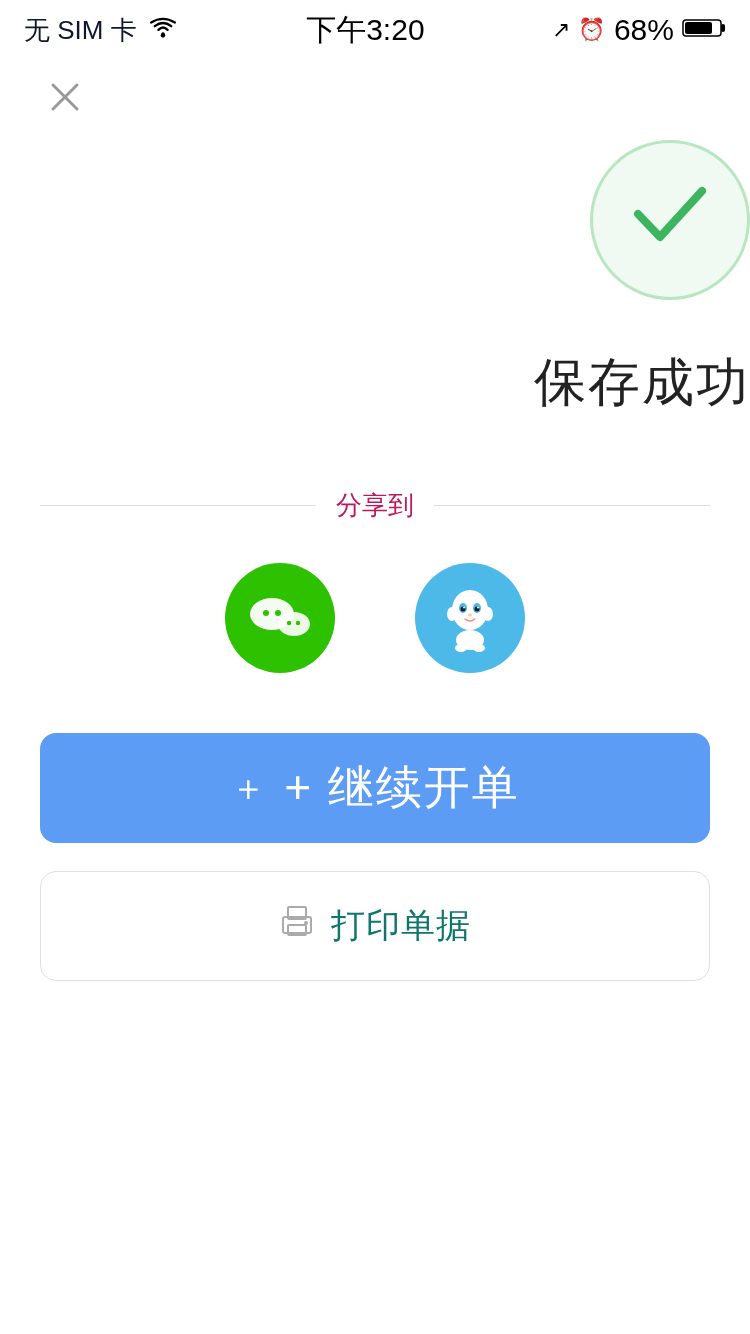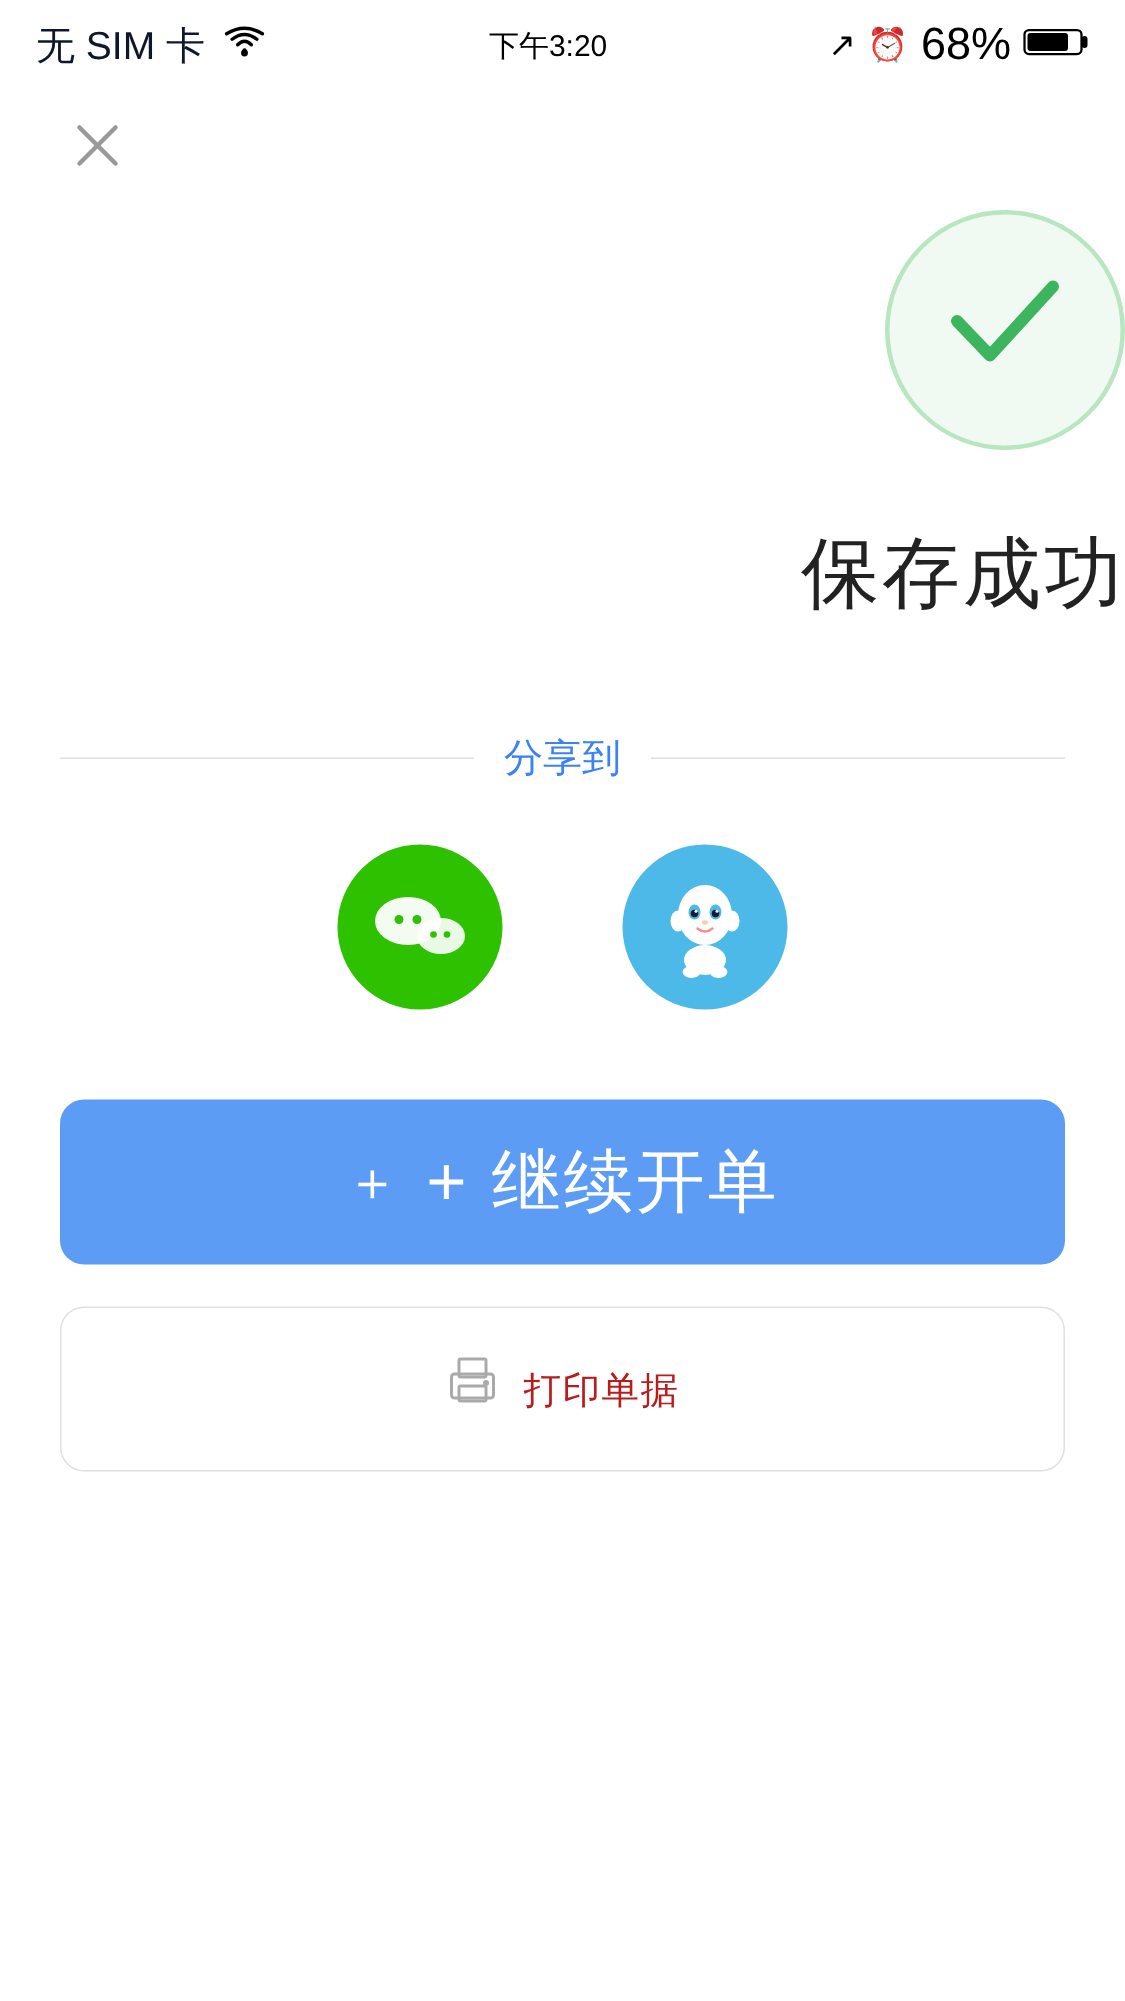--- a/index.html
+++ b/index.html
@@ -23,21 +23,21 @@
       padding: 0 24px;
     }
     .status-left {
       display: flex;
       align-items: center;
       gap: 10px;
       font-size: 26px;
       color: #0f172a;
     }
     .status-center {
-      font-size: 20px;
+      font-size: 30px;
       font-weight: 500;
       color: #000;
     }
     .status-right {
       display: flex;
       align-items: center;
       gap: 8px;
       font-size: 26px;
       color: #000;
     }
@@ -105,21 +105,21 @@
       padding: 0 40px;
       margin-bottom: 40px;
     }
     .share-line {
       flex: 1;
       height: 1px;
       background: #e0e0e0;
     }
     .share-label {
       font-size: 26px;
-      color: #3b82f6;
+      color: #be185d;
       margin: 0 20px;
     }
     .share-icons {
       display: flex;
       gap: 80px;
       align-items: center;
     }
 
     
     .wechat-icon {
@@ -173,24 +173,23 @@
       width: 100%;
       height: 110px;
       border-radius: 16px;
       background: #fff;
       border: 1px solid #e0e0e0;
       display: flex;
       align-items: center;
       justify-content: center;
       gap: 16px;
       cursor: pointer;
-      font-size: 25px;
-      color: #b91c1c;
+      font-size: 34px;
+      color: #0f766e;
       letter-spacing: 1px;
-      font-family: Liberation Mono, monospace;
     }
   </style>
 </head>
 <body>
 
 <div class="status-bar">
   <div class="status-left">
     <span>无 SIM 卡</span>
     <span>
       <svg viewBox="0 0 30 24" fill="none" xmlns="http://www.w3.org/2000/svg" style="width:32px;height:22px;">

